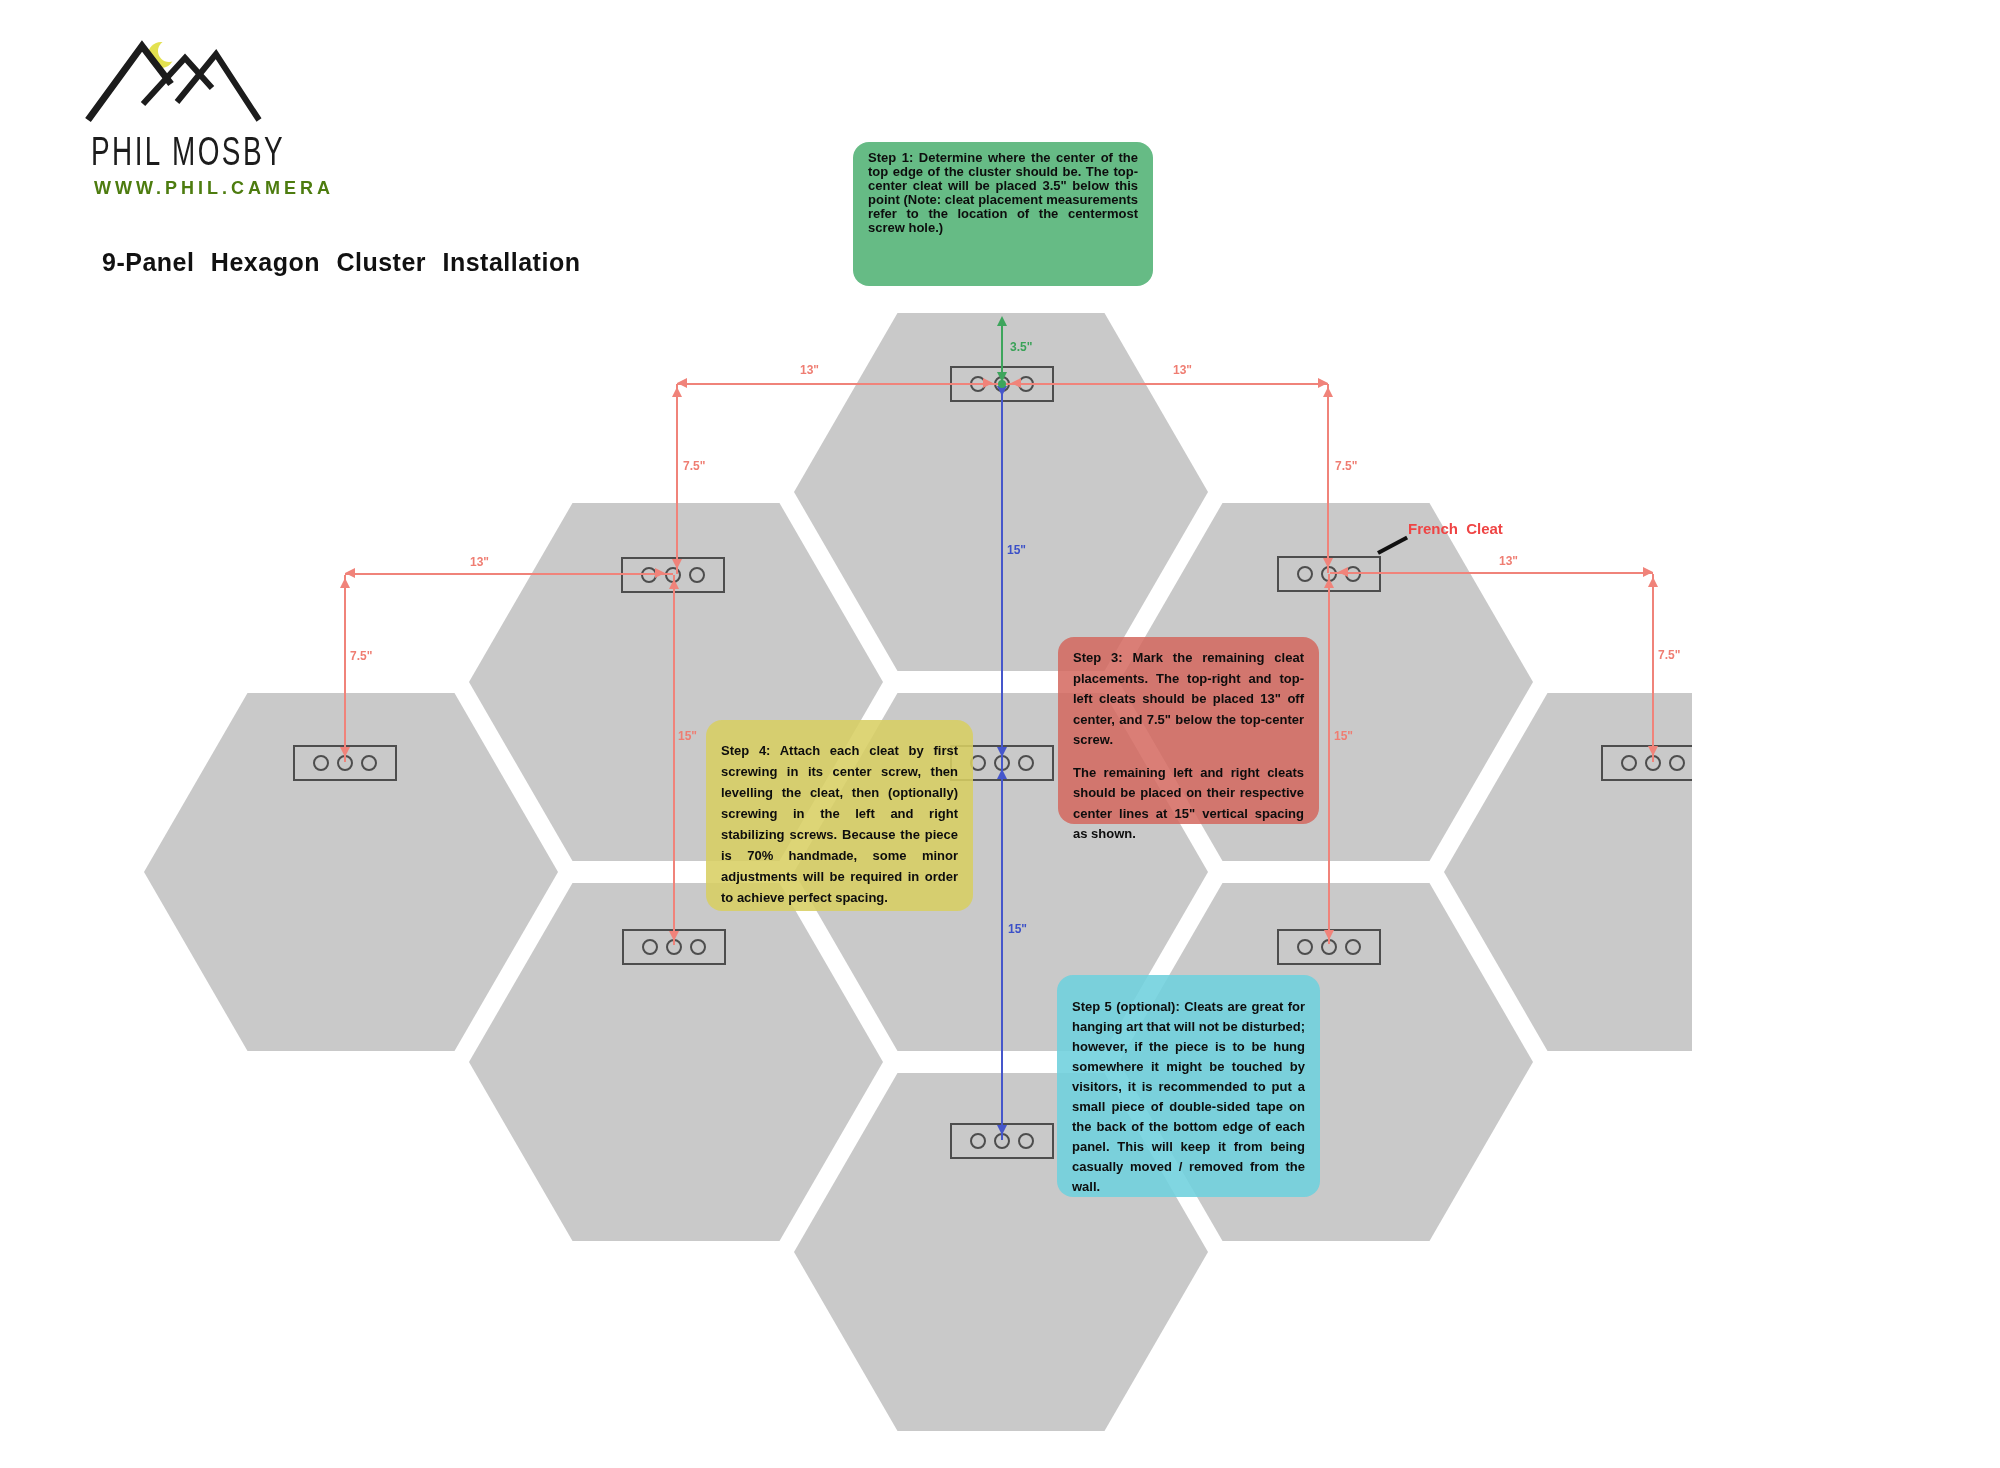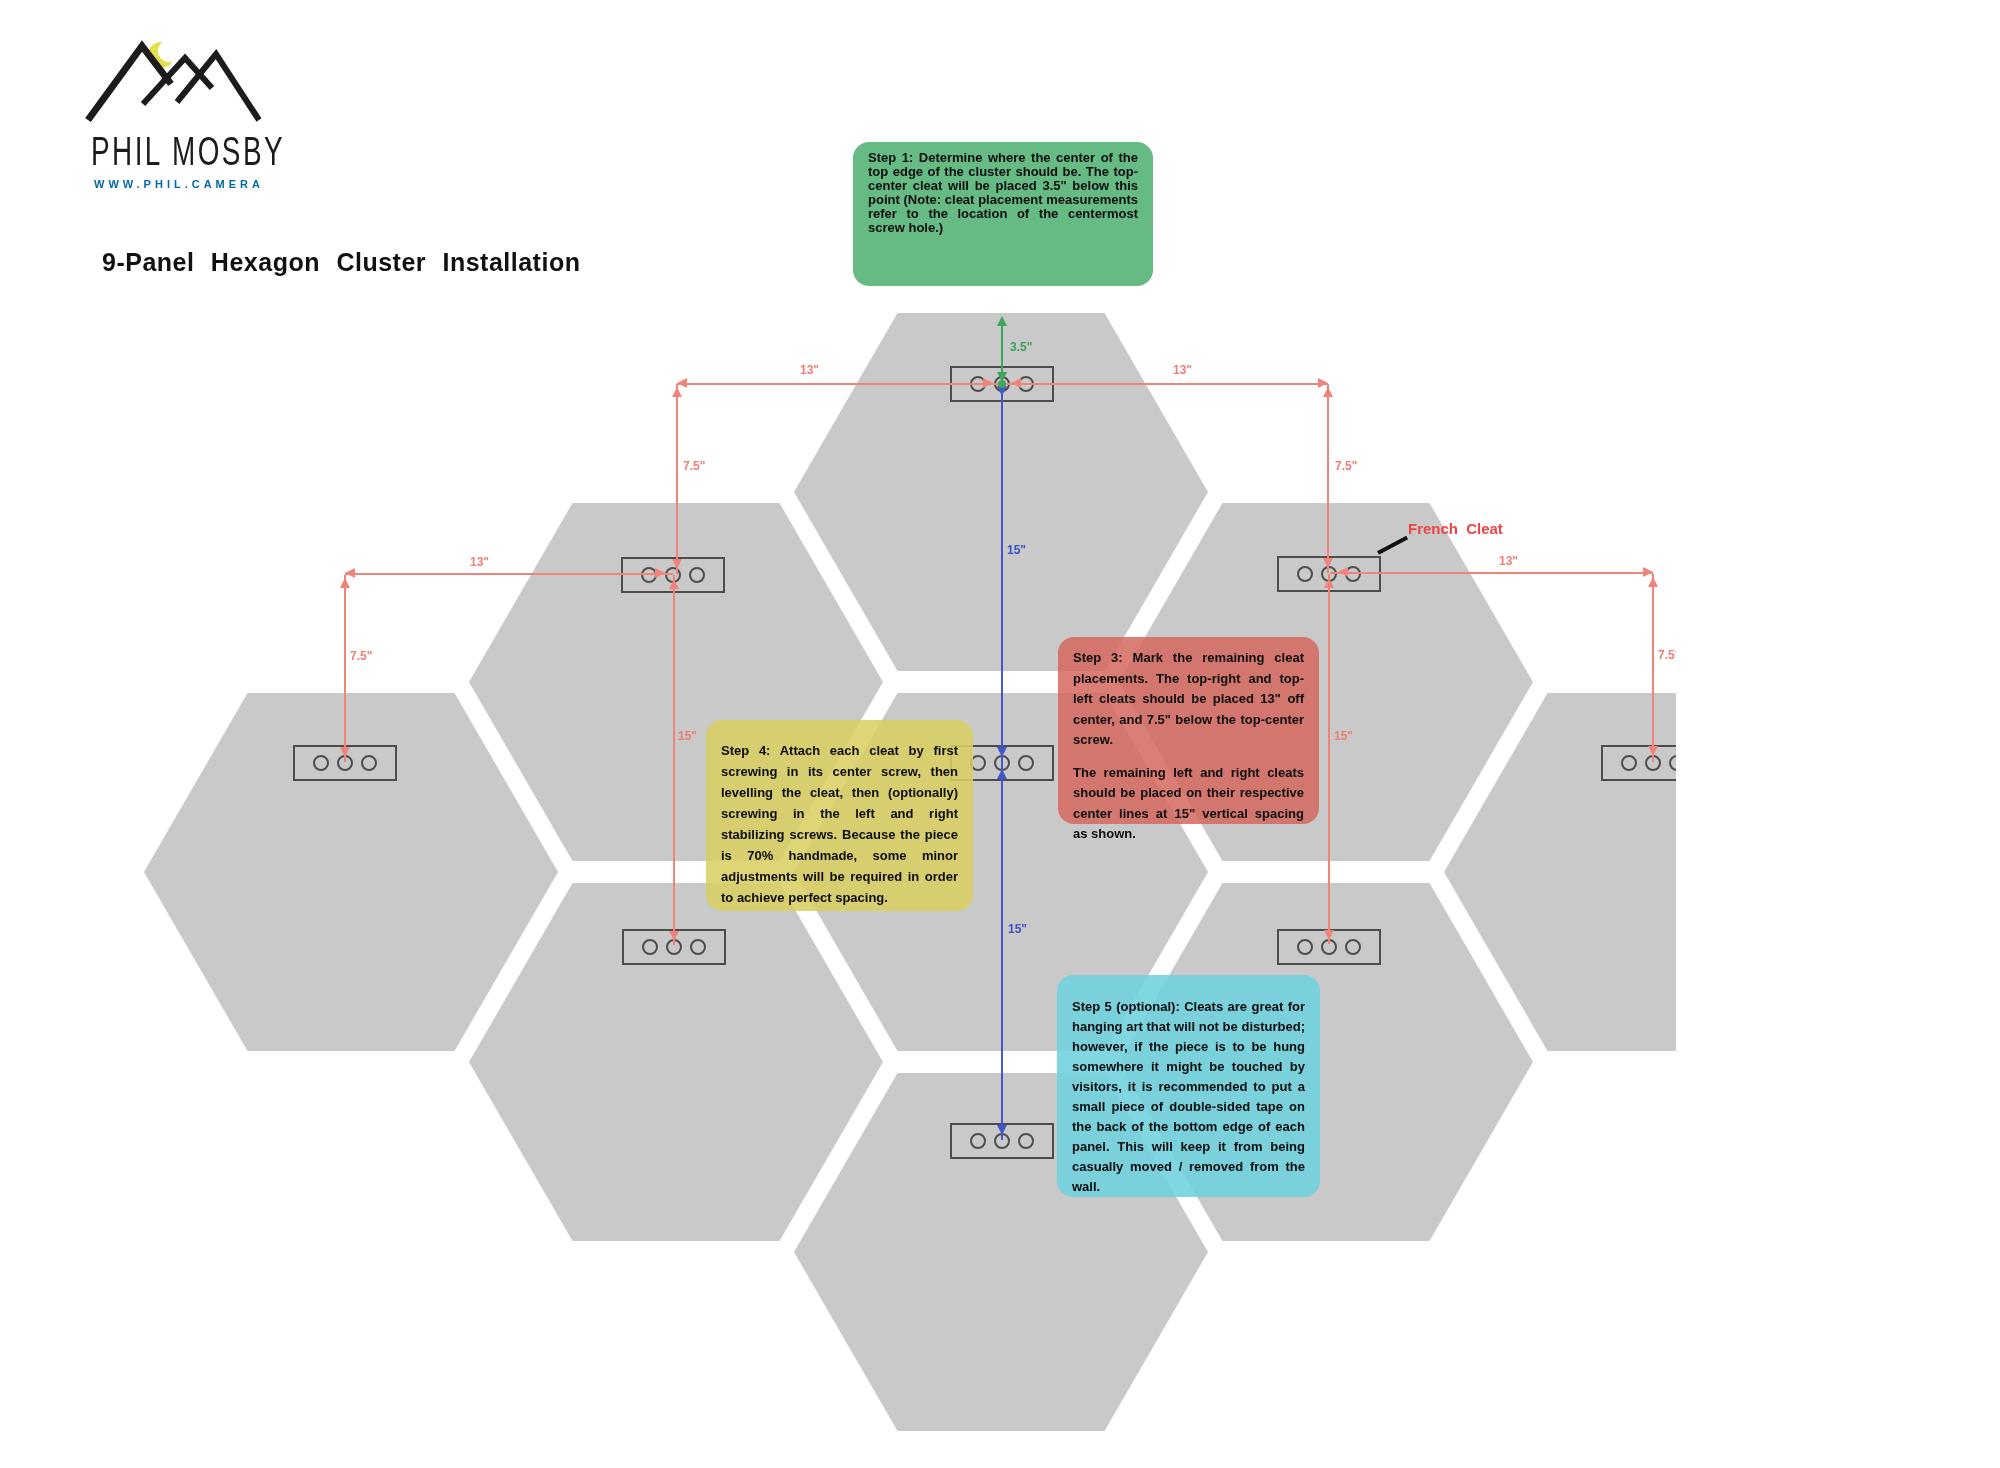--- a/index.html
+++ b/index.html
@@ -1,27 +1,28 @@
 <!DOCTYPE html>
 <html><head>
 <meta charset="utf-8">
 <style>
   html,body{margin:0;padding:0;background:#ffffff;}
   #root{
     position:relative;width:1676px;height:1468px;background:#ffffff;overflow:hidden;
     font-family:"Liberation Sans",sans-serif;
+    padding-left:16px;
   }
   
   .logo{position:absolute;left:85px;top:28px;width:220px;}
   .brand{
     position:absolute;left:6px;top:100px;font-size:34px;font-weight:400;color:#1c1c1c;
     letter-spacing:3px;transform:scale(0.82,1.18);transform-origin:left top;white-space:nowrap;
   }
   .website{
-    position:absolute;left:9px;top:150px;font-size:11px;font-weight:700;color:#0369a1;
+    position:absolute;left:9px;top:150px;font-size:18px;font-weight:700;color:#4d7c0f;
     letter-spacing:4px;white-space:nowrap;
   }
   
   .title{
     position:absolute;left:102px;top:248px;font-size:25px;font-weight:700;color:#111;
     word-spacing:9px;letter-spacing:0.5px;white-space:nowrap;
   }
   
   .hex{
     position:absolute;width:414px;height:358px;background:#c9c9c9;

